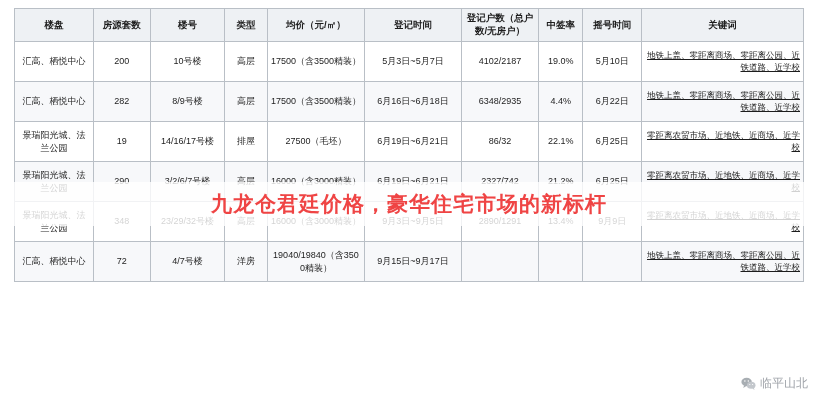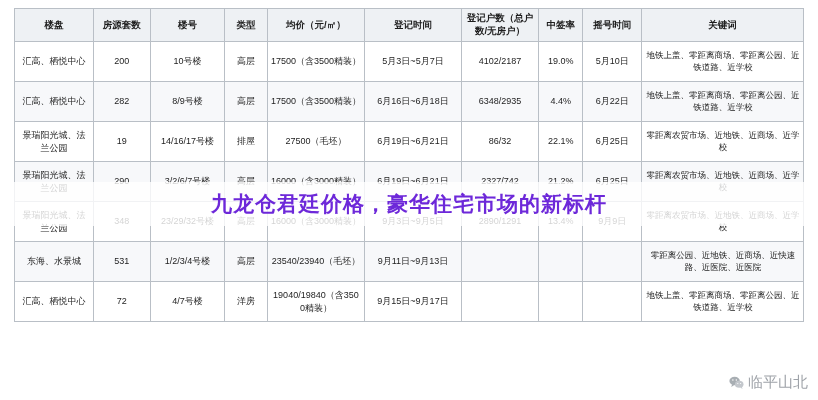--- a/index.html
+++ b/index.html
@@ -42,23 +42,24 @@
     font-weight: bold;
     text-align: center;
     height: 26px;
     font-size: 9.5px;
   }
   table.grid tbody td {
     height: 33px;
     text-align: center;
   }
   table.grid tbody td.kw {
-    text-align: center;
+    text-align: right;
     font-size: 8.5px;
     padding-left: 4px;
+    text-decoration: underline;
   }
   table.grid tbody tr:nth-child(even) td {
     background: #f7f8fa;
   }
   table.grid tbody tr:nth-child(odd) td {
     background: #ffffff;
   }
   .col-1 { width: 78px; }
   .col-2 { width: 56px; }
   .col-3 { width: 74px; }
@@ -78,35 +79,35 @@
     width: 818px;
     height: 44px;
     background: rgba(255,255,255,0.80);
     display: flex;
     align-items: center;
     justify-content: center;
   }
   .banner-text {
     font-size: 21px;
     font-weight: bold;
-    color: #6d28d9;
+    color: #ef4444;
     letter-spacing: 1px;
     font-family: "Liberation Sans", sans-serif;
   }
 
   
   .watermark {
     position: absolute;
     right: 10px;
     bottom: 8px;
     display: flex;
     align-items: center;
     gap: 4px;
     color: #8d9299;
-    font-size: 15px;
+    font-size: 12px;
     opacity: 0.85;
   }
   .wm-logo {
     width: 15px;
     height: 13px;
     position: relative;
     display: inline-block;
   }
   .wm-logo svg { display: block; }
 </style>
@@ -195,32 +196,20 @@
         <td>景瑞阳光城、法兰公园</td>
         <td>348</td>
         <td>23/29/32号楼</td>
         <td>高层</td>
         <td>16000（含3000精装）</td>
         <td>9月3日~9月5日</td>
         <td>2890/1291</td>
         <td>13.4%</td>
         <td>9月9日</td>
         <td class="kw">零距离农贸市场、近地铁、近商场、近学校</td>
-      </tr>
-      <tr>
-        <td>东海、水景城</td>
-        <td>531</td>
-        <td>1/2/3/4号楼</td>
-        <td>高层</td>
-        <td>23540/23940（毛坯）</td>
-        <td>9月11日~9月13日</td>
-        <td></td>
-        <td></td>
-        <td></td>
-        <td class="kw">零距离公园、近地铁、近商场、近快速路、近医院、近医院</td>
       </tr>
       <tr>
         <td>汇高、栖悦中心</td>
         <td>72</td>
         <td>4/7号楼</td>
         <td>洋房</td>
         <td>19040/19840（含3500精装）</td>
         <td>9月15日~9月17日</td>
         <td></td>
         <td></td>

